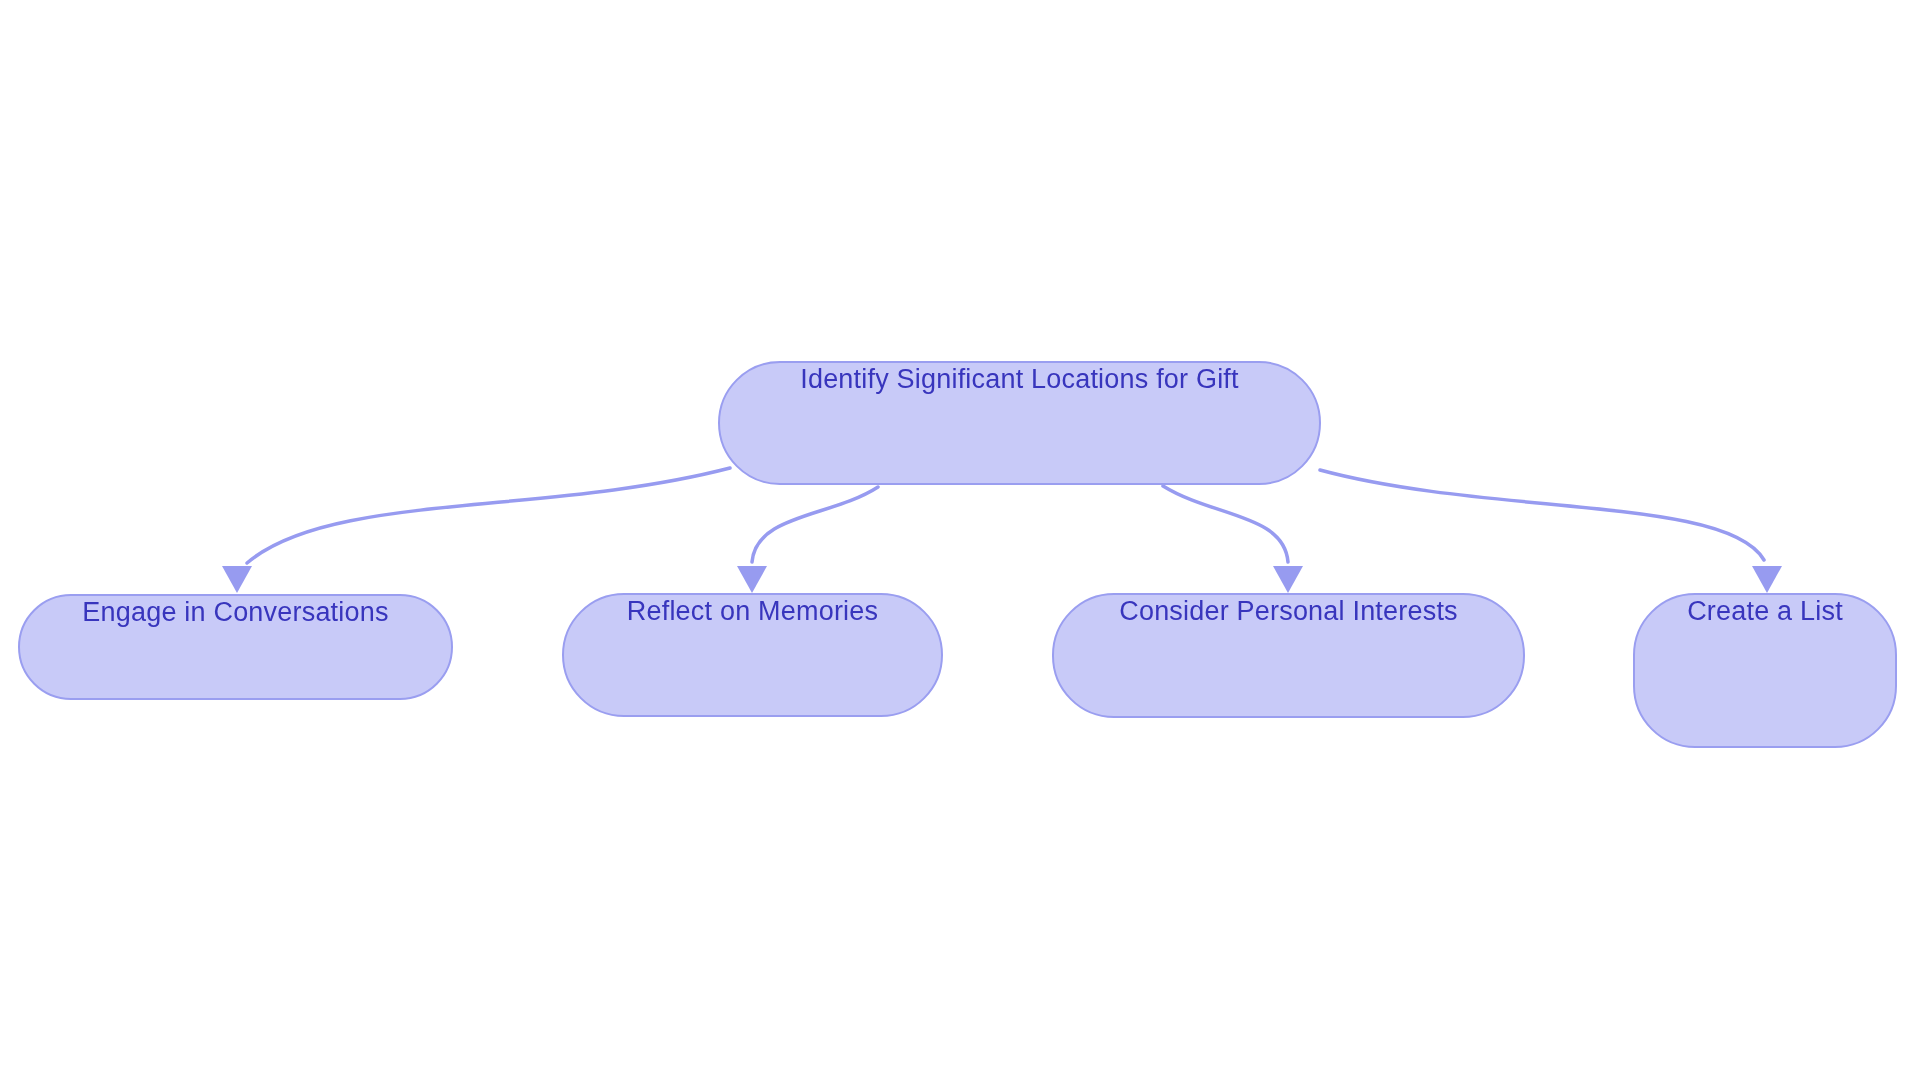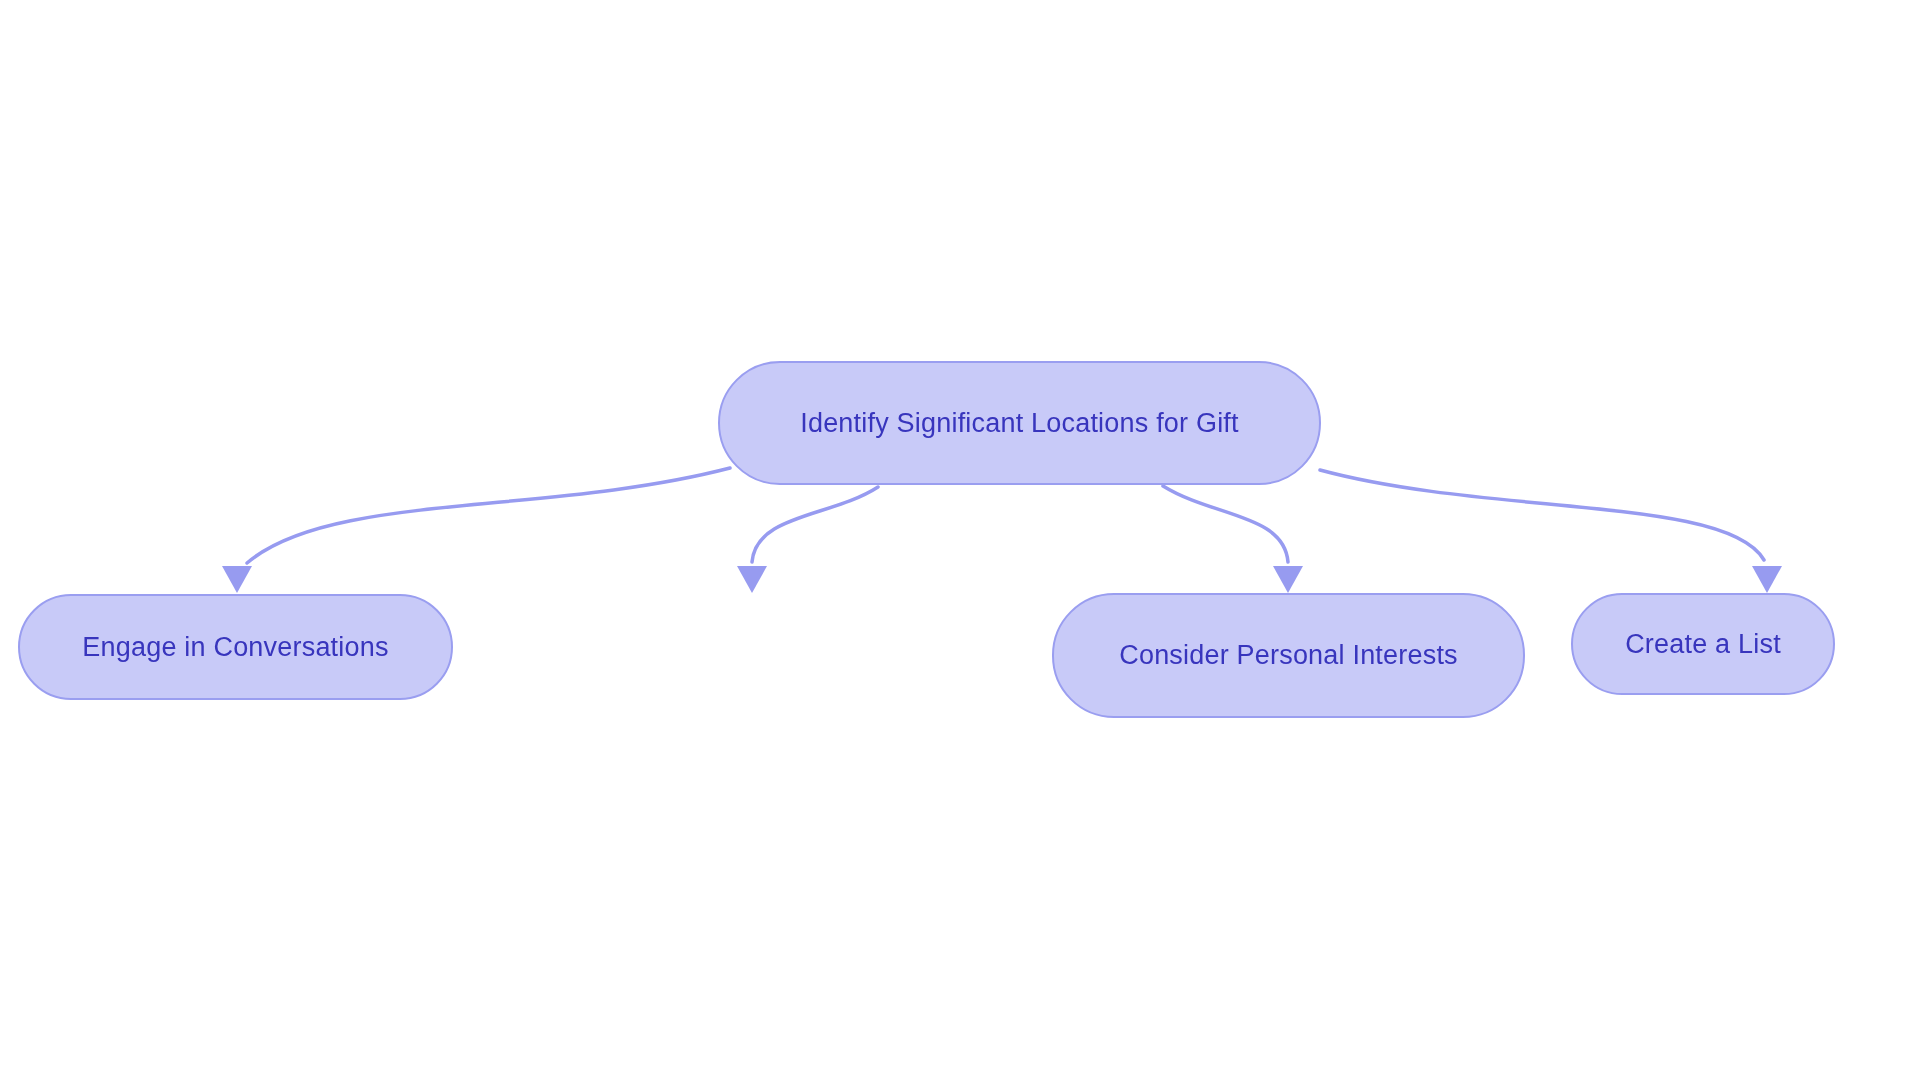--- a/index.html
+++ b/index.html
@@ -33,36 +33,35 @@
     fill: #979bf0;
     stroke: none;
   }
   .node {
     position: absolute;
     box-sizing: border-box;
     background: #c8caf8;
     border: 2px solid #9a9ef0;
     border-radius: 62px;
     display: flex;
-    align-items: center;
     justify-content: center;
     text-align: center;
   }
   .node-label {
     color: #3835bd;
     font-size: 27px;
     line-height: 1.2;
     white-space: nowrap;
     letter-spacing: 0.2px;
   }
   .node-root     { left: 718px;  top: 361px; width: 603px; height: 124px; }
   .node-engage   { left: 18px;   top: 594px; width: 435px; height: 106px; }
   .node-reflect  { left: 562px;  top: 593px; width: 381px; height: 124px; }
   .node-consider { left: 1052px; top: 593px; width: 473px; height: 125px; }
-  .node-create   { left: 1571px; top: 593px; width: 264px; height: 102px; }
+  .node-create   { left: 1633px; top: 593px; width: 264px; height: 155px; }
 </style>
 </head>
 <body>
 
 <div class="canvas">
 
   <svg class="edges" viewBox="0 0 1920 1083" xmlns="http://www.w3.org/2000/svg">
     <path class="edge" d="M 730 468 C 545 516, 330 492, 247 563"></path>
     <polygon class="arrowhead" points="222,566 252,566 237,593"></polygon>
 
@@ -77,20 +76,23 @@
   </svg>
 
   <div class="node node-root">
     <span class="node-label">Identify Significant Locations for Gift</span>
   </div>
 
   <div class="node node-engage">
     <span class="node-label">Engage in Conversations</span>
   </div>
 
+  <div class="node node-reflect">
+    <span class="node-label">Reflect on Memories</span>
+  </div>
 
   <div class="node node-consider">
     <span class="node-label">Consider Personal Interests</span>
   </div>
 
   <div class="node node-create">
     <span class="node-label">Create a List</span>
   </div>
 
 </div>

